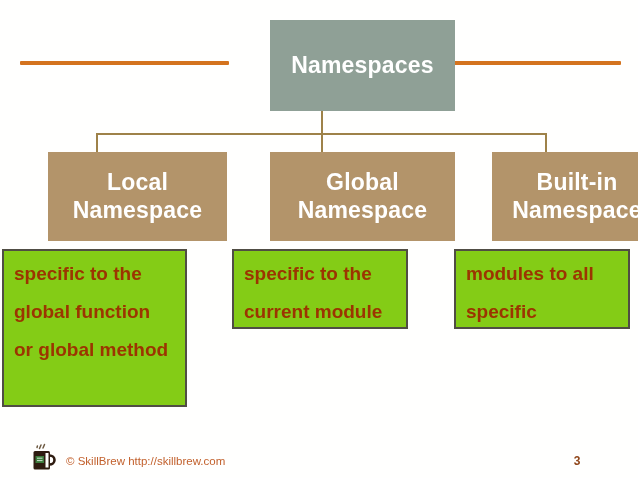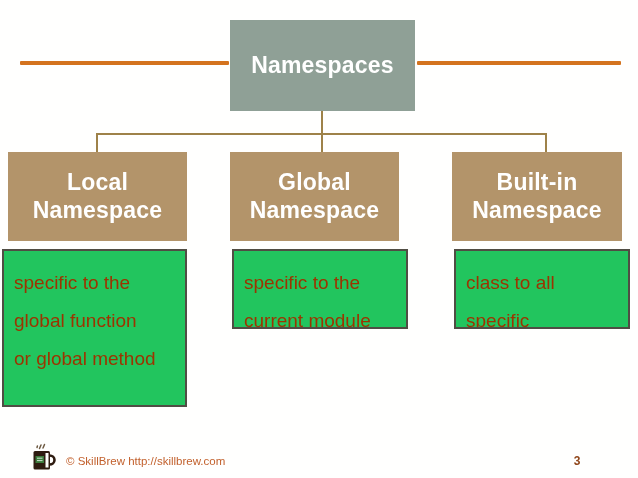--- a/index.html
+++ b/index.html
@@ -10,40 +10,40 @@
   }
   
   .rule { position:absolute; top:61px; height:4px; background:#D4731E; border-radius:1px; }
   .rule-left  { left:20px;  width:209px; }
   .rule-right { left:417px; width:204px; }
 
   
   .node {
     position:absolute; display:flex; flex-direction:column; align-items:center;
     justify-content:center; color:#ffffff; font-weight:bold; font-size:23px;
-    line-height:1.18; text-align:center; letter-spacing:0.2px;
+    line-height:1.18; text-align:center; letter-spacing:0.2px;margin-left:40px;
   }
   .root-node  { left:230px; top:20px;  width:185px; height:91px; background:#8FA096; }
   .child-node { top:152px; height:89px; background:#B3946A; }
   #node-local   { left:8px;   width:179px; }
-  #node-global  { left:230px; width:169px; }
+  #node-global  { left:230px; width:185px; }
   #node-builtin { left:452px; width:170px; }
 
   
   .conn { position:absolute; background:#9E8249; }
   .conn-root-stem  { left:321px; top:111px; width:2px;  height:22px; }
   .conn-horizontal { left:96px;  top:133px; width:451px; height:2px; }
   .conn-drop-left  { left:96px;  top:133px; width:2px;  height:19px; }
   .conn-drop-mid   { left:321px; top:133px; width:2px;  height:19px; }
   .conn-drop-right { left:545px; top:133px; width:2px;  height:19px; }
 
   
   .note {
-    position:absolute; background:#22c55e; border:2px solid #504D44;
-    color:#9C3401; font-weight:normal; font-size:19px; padding:13px 10px;
+    position:absolute; background:#84cc16; border:2px solid #504D44;
+    color:#9C3401; font-weight:bold; font-size:19px; padding:4px 10px;
     box-sizing:border-box; overflow:hidden;
   }
   .note .line { line-height:38px; white-space:nowrap; }
   #note-local   { left:2px;   top:249px; width:185px; height:158px; }
   #note-global  { left:232px; top:249px; width:176px; height:80px; }
   #note-builtin { left:454px; top:249px; width:176px; height:80px; }
 
   
   .logo { position:absolute; left:32px; top:442px; width:27px; height:30px; }
   .footer-text {
@@ -89,21 +89,21 @@
   <div class="note" id="note-local">
     <div class="line">specific to the</div>
     <div class="line">global function</div>
     <div class="line">or global method</div>
   </div>
   <div class="note" id="note-global">
     <div class="line">specific to the</div>
     <div class="line">current module</div>
   </div>
   <div class="note" id="note-builtin">
-    <div class="line">class to all</div>
+    <div class="line">modules to all</div>
     <div class="line">specific</div>
   </div>
 
   <svg class="logo" viewBox="0 0 27 30" aria-hidden="true">
     <g stroke="#6E5B43" stroke-width="1.5" stroke-linecap="round">
       <line x1="7.5" y1="6.5" x2="9" y2="3"></line>
       <line x1="11" y1="6" x2="12.5" y2="2.5"></line>
       <line x1="5" y1="5.5" x2="5.4" y2="4"></line>
     </g>
     <path d="M17.5 13.5 a5 4.5 0 1 1 0 9" fill="none" stroke="#2E1B10" stroke-width="2.6"></path>

